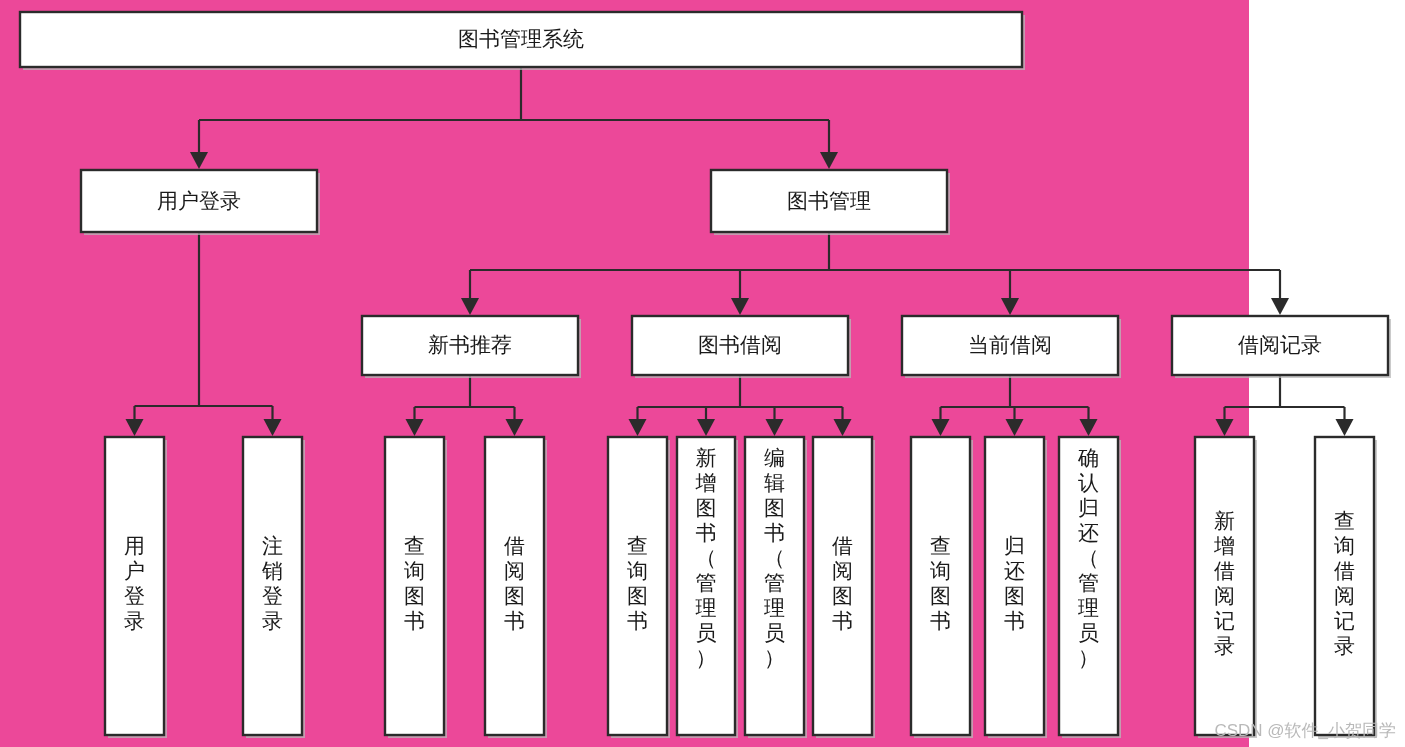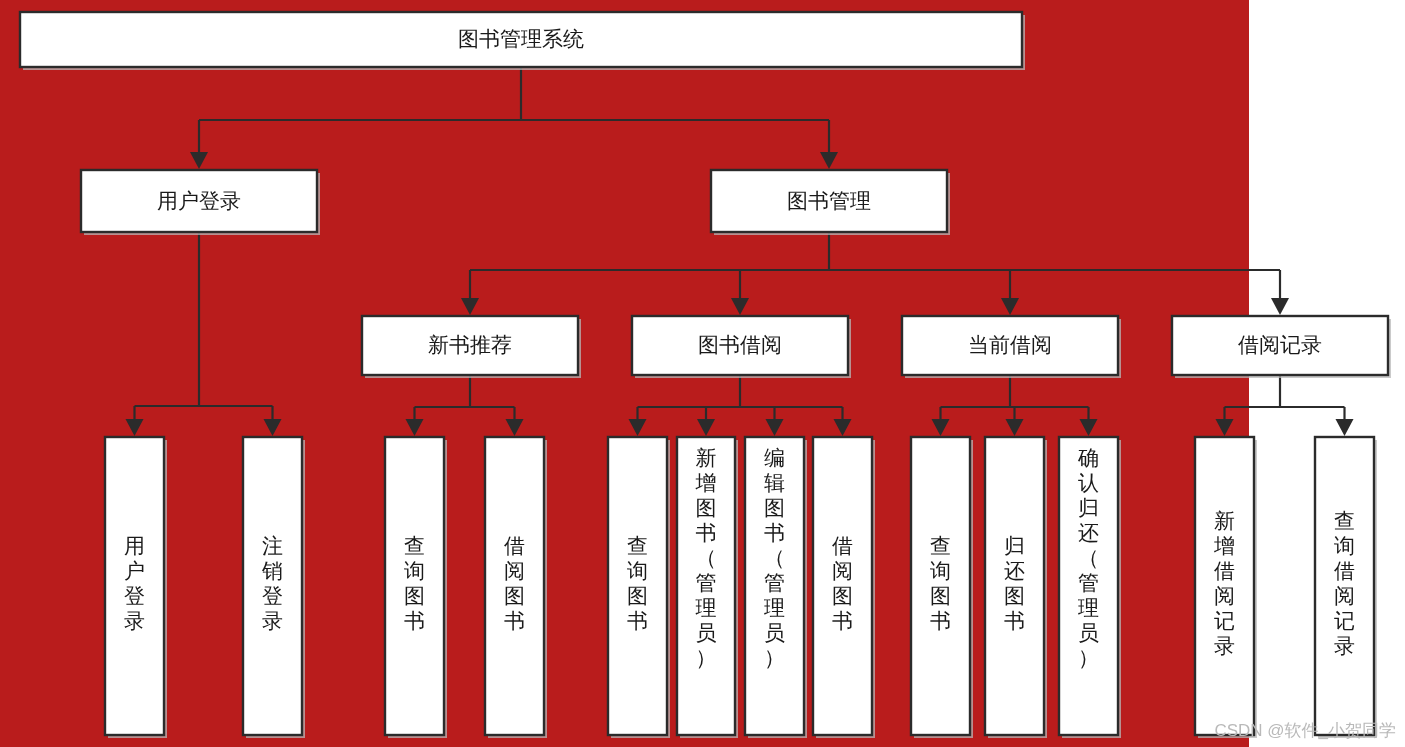--- a/index.html
+++ b/index.html
@@ -10,21 +10,21 @@
   body {
     width: 1405px;
     height: 747px;
     font-family: "Liberation Sans", "DejaVu Sans", sans-serif;
     overflow: hidden;
   }
   #diagram-root {
     position: relative;
     width: 1249px;
     height: 747px;
-    background: #b91c1c;
+    background: #ec4899;
   }
   svg#diagram-svg {
     position: absolute;
     left: 0;
     top: 0;
     width: 1405px;
     height: 747px;
     display: block;
   }
   .node-box {

